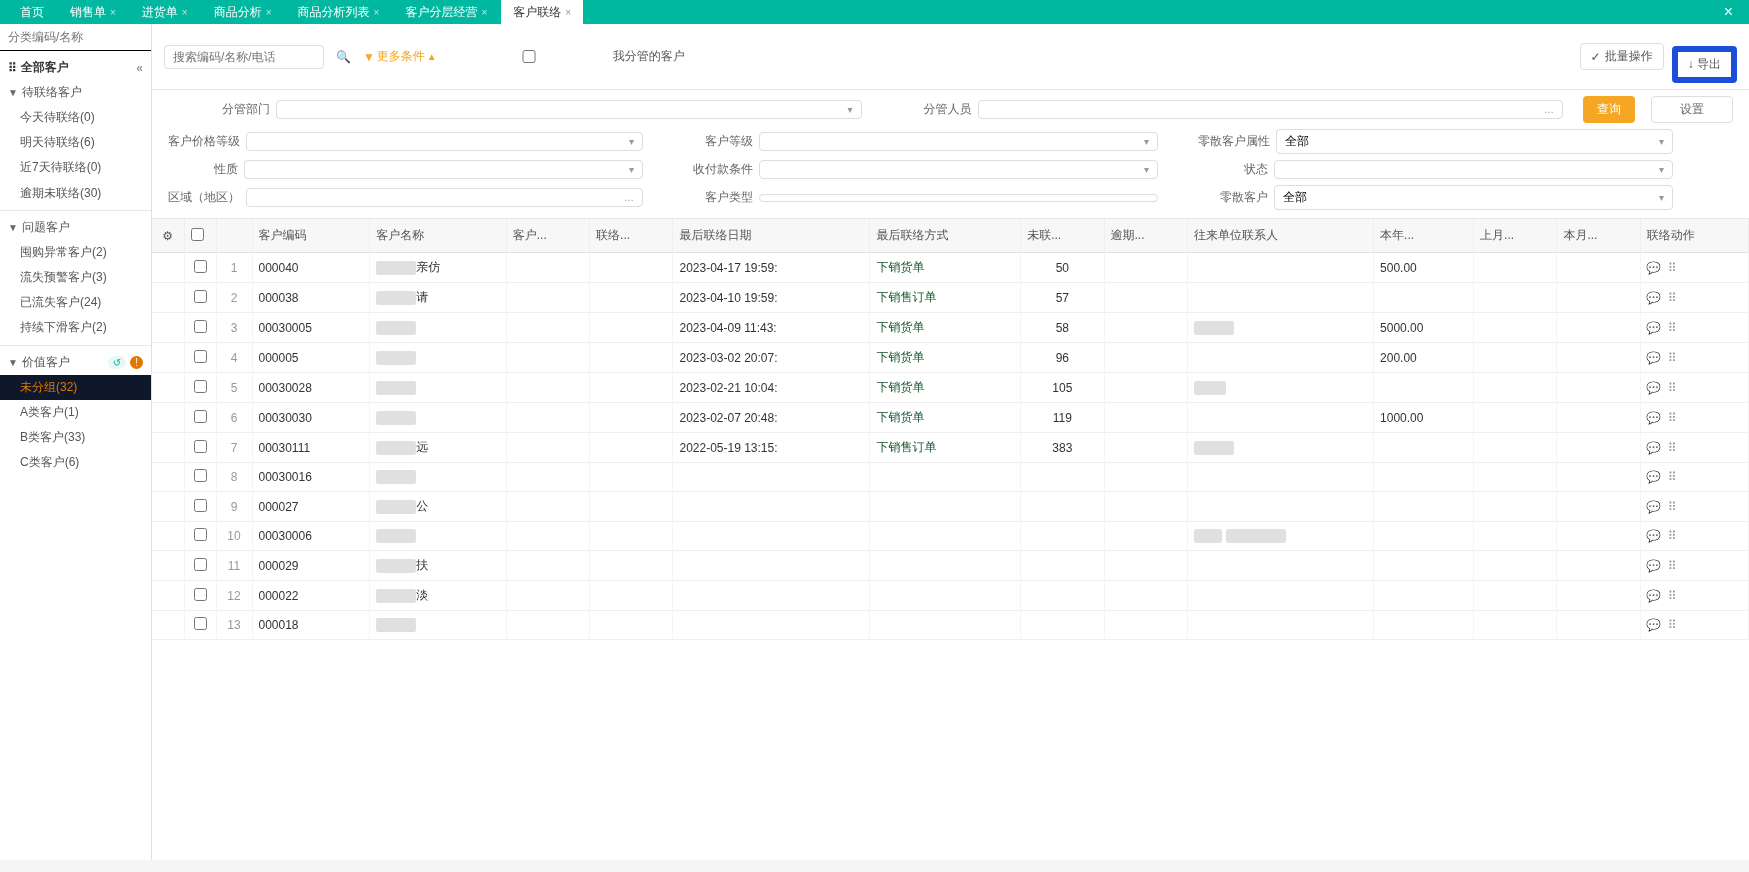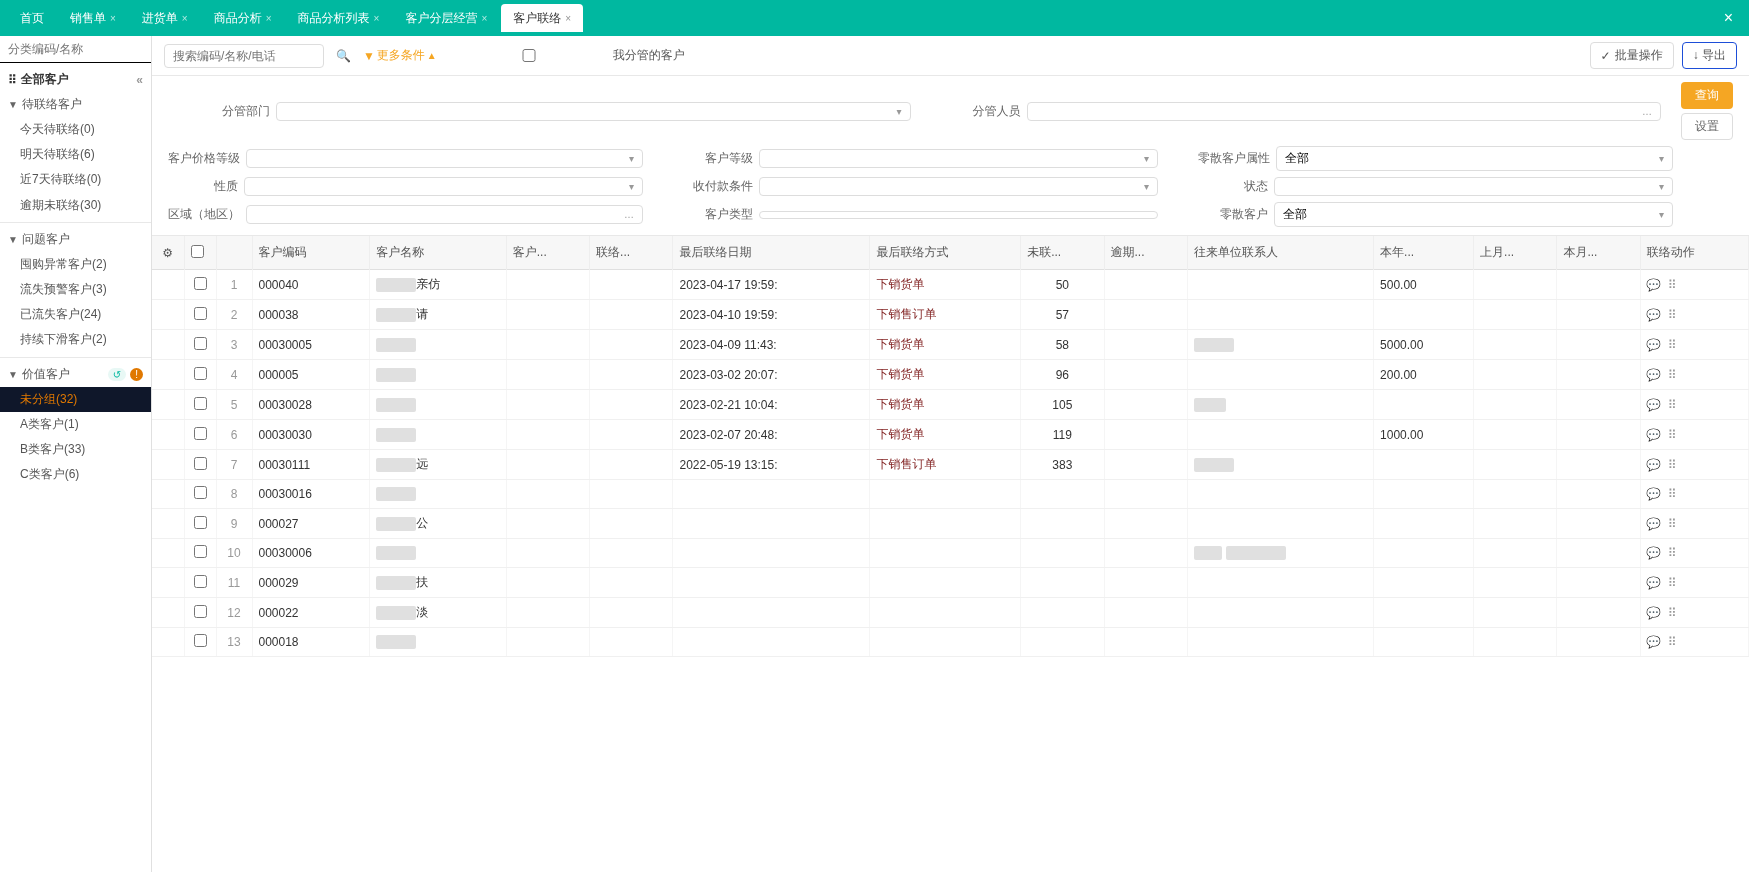--- a/index.html
+++ b/index.html
@@ -3,21 +3,21 @@
   <meta charset="utf-8">
   <style>
     * { box-sizing: border-box; margin: 0; padding: 0; font-family: 'Microsoft YaHei', Arial, sans-serif; font-size: 12px; }
     body { background: #f5f5f5; overflow: hidden; }
 
     
     .top-nav {
       display: flex;
       align-items: center;
       background: #00b8a0;
-      height: 36px;
+      height: 24px;
       padding: 0 8px;
       gap: 2px;
       text-align: right;
     }
     .nav-tab {
       display: flex;
       align-items: center;
       padding: 0 12px;
       height: 28px;
       color: #fff;
@@ -148,26 +148,27 @@
       background: #fff;
       padding: 4px 10px;
       border-radius: 4px;
       cursor: pointer;
       display: flex;
       align-items: center;
       gap: 4px;
       color: #555;
     }
     .btn-export {
-      border: 1px solid #1d4ed8;
+      border: 6px solid #1d4ed8;
       background: #fff;
       padding: 4px 10px;
       border-radius: 4px;
       cursor: pointer;
       color: #555;
+      margin-top: 16px;
     }
 
     
     .adv-filter {
       background: #fff;
       padding: 6px 16px 8px 16px;
       border-bottom: 1px solid #e8e8e8;
     }
     .adv-row {
       display: flex;
@@ -205,38 +206,38 @@
       display: flex;
       align-items: center;
       justify-content: space-between;
       cursor: pointer;
     }
     .select-wrapper .caret { color: #999; font-size: 10px; }
 
     
     .action-btns {
       display: flex;
-      flex-direction: column;
-      gap: 4px;
+      flex-direction: row;
+      gap: 16px;
       min-width: 52px;
     }
     .btn-query {
       background: #f5a623;
       color: #fff;
       border: none;
       padding: 5px 14px;
       border-radius: 4px;
       cursor: pointer;
       white-space: nowrap;
     }
     .btn-reset {
       background: #fff;
       color: #666;
       border: 1px solid #ddd;
-      padding: 4px 8px;
+      padding: 4px 28px;
       border-radius: 4px;
       cursor: pointer;
       white-space: nowrap;
     }
 
     
     .table-container {
       flex: 1;
       overflow: auto;
       background: #fff;
@@ -262,21 +263,21 @@
       background: #f7f7f7;
       z-index: 1;
     }
     td {
       padding: 6px 6px;
       border-bottom: 1px solid #f0f0f0;
       border-right: 1px solid #f5f5f5;
       color: #333;
       white-space: nowrap;
     }
-    .td-link { color: #7f1d1d; cursor: pointer; text-decoration: none; }
+    .td-link { color: #14532d; cursor: pointer; text-decoration: none; }
     .td-center { text-align: center; }
     .td-num { }
     .action-icons { display: flex; gap: 6px; align-items: center; color: #999; cursor: pointer; }
     .row-num { color: #999; text-align: center; }
     .gear-th { width: 32px; text-align: center; }
 
     
     .bottom-bar {
       background: #fff;
       border-top: 1px solid #e8e8e8;

